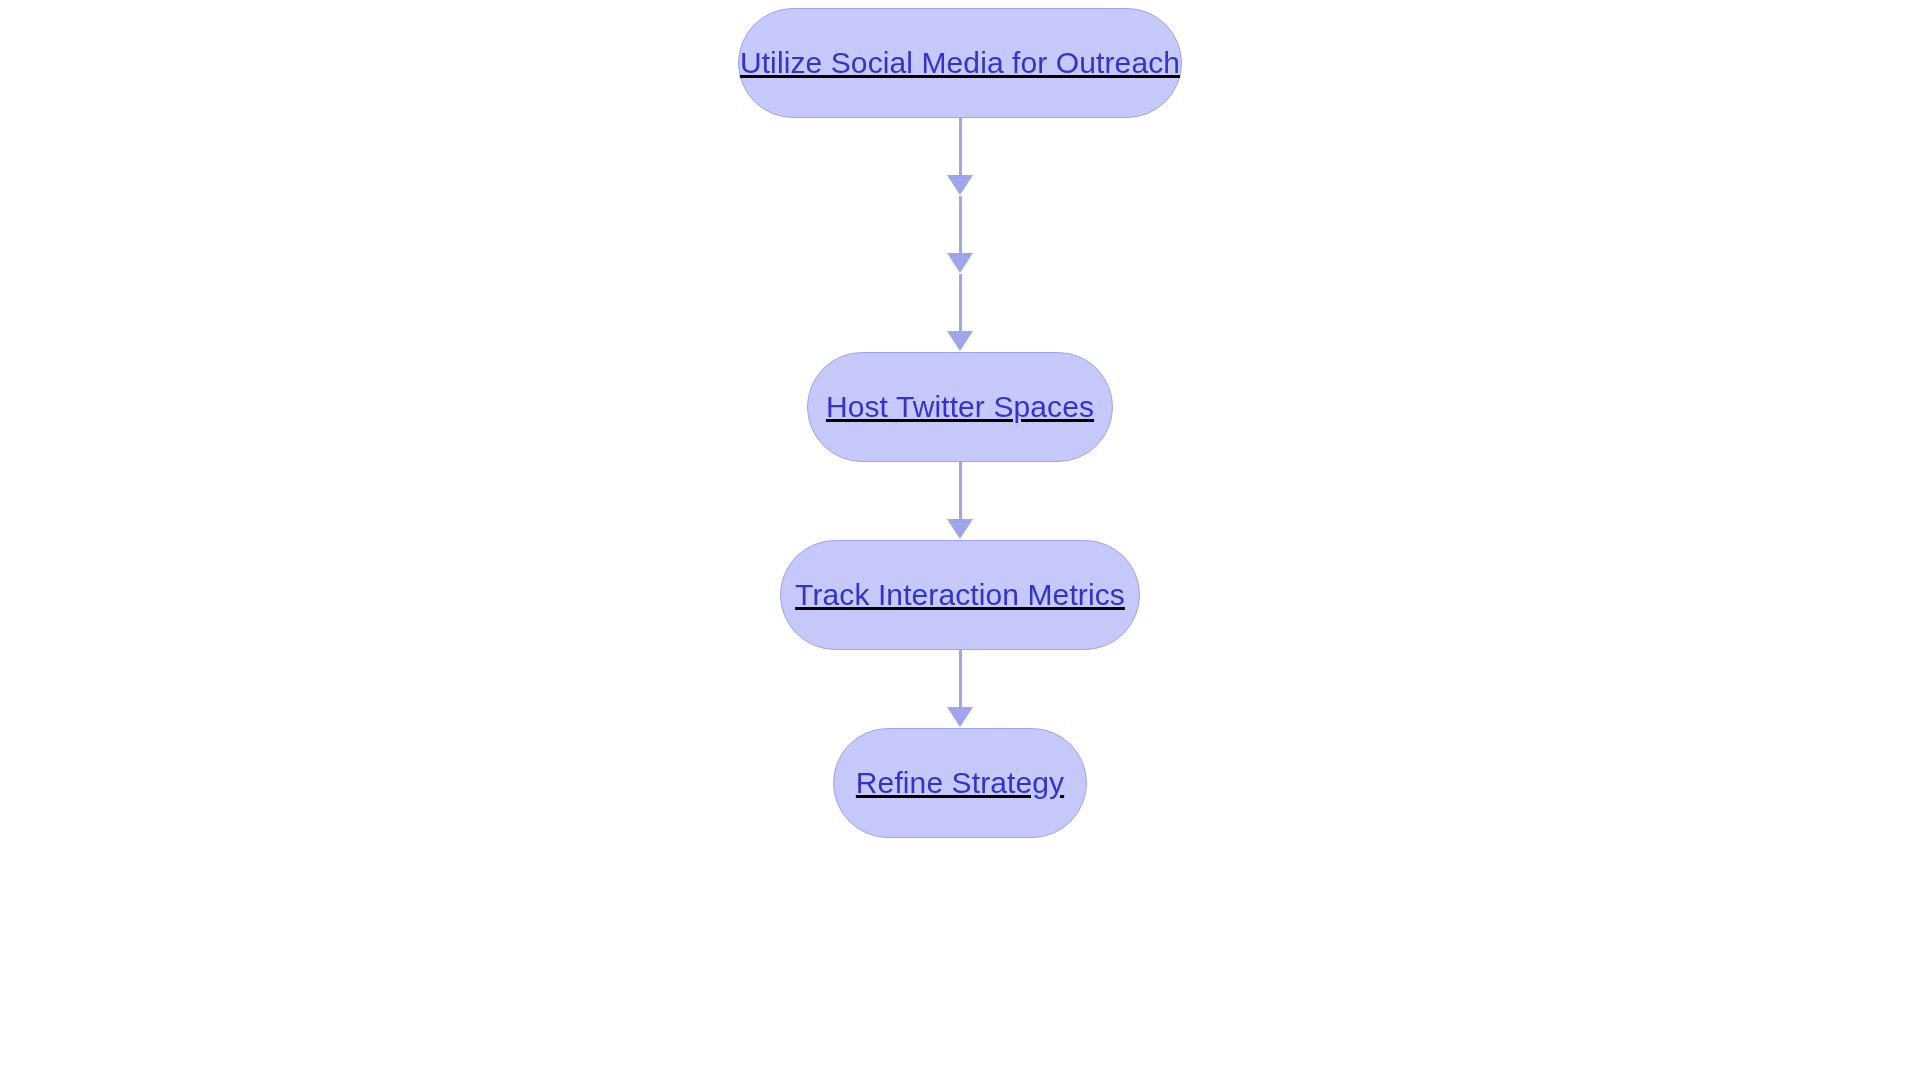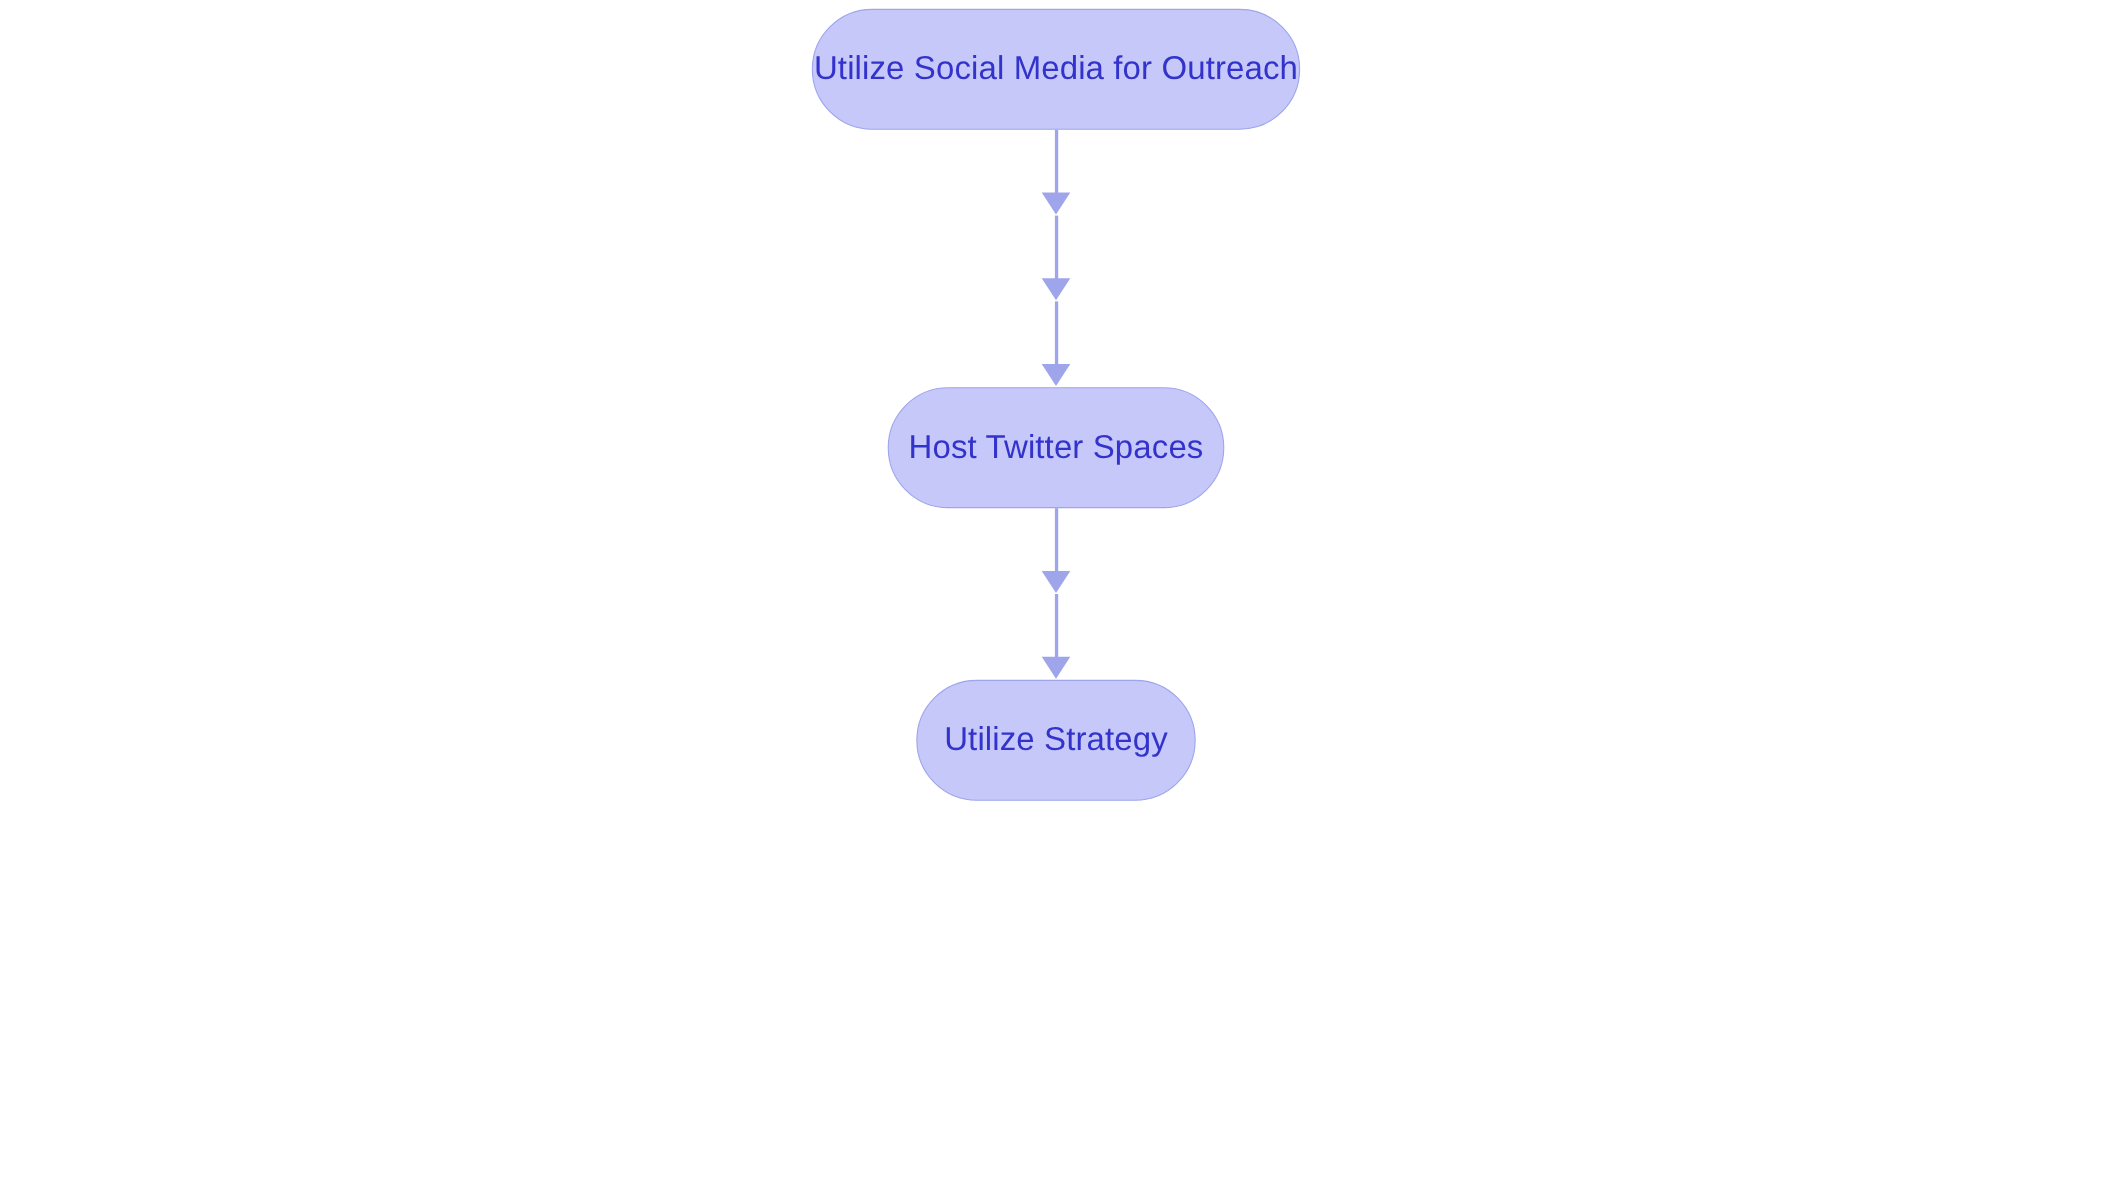--- a/index.html
+++ b/index.html
@@ -40,20 +40,21 @@
     height: 110px;
     border-radius: 55px;
     background: #c5c8f8;
     border: 1.6px solid #9da5ec;
     display: flex;
     align-items: center;
     justify-content: center;
     padding: 0 44px;
     position: relative;
     z-index: 2;
+    text-decoration: underline;
   }
 
   .node-label {
     color: #3333cc;
     font-size: 30px;
     line-height: 1;
     white-space: nowrap;
     letter-spacing: 0.1px;
     font-weight: 400;
   }
@@ -120,24 +121,27 @@
 
     <div class="node w-n3">
       <span class="node-label">Host Twitter Spaces</span>
     </div>
 
     <div class="connector">
       <div class="connector-stem"></div>
       <div class="connector-head"></div>
     </div>
 
+    <div class="node w-n4">
+      <span class="node-label">Track Interaction Metrics</span>
+    </div>
 
     <div class="connector">
       <div class="connector-stem"></div>
       <div class="connector-head"></div>
     </div>
 
     <div class="node w-n5">
-      <span class="node-label">Utilize Strategy</span>
+      <span class="node-label">Refine Strategy</span>
     </div>
 
   </div>
 </div>
 
 </body></html>

